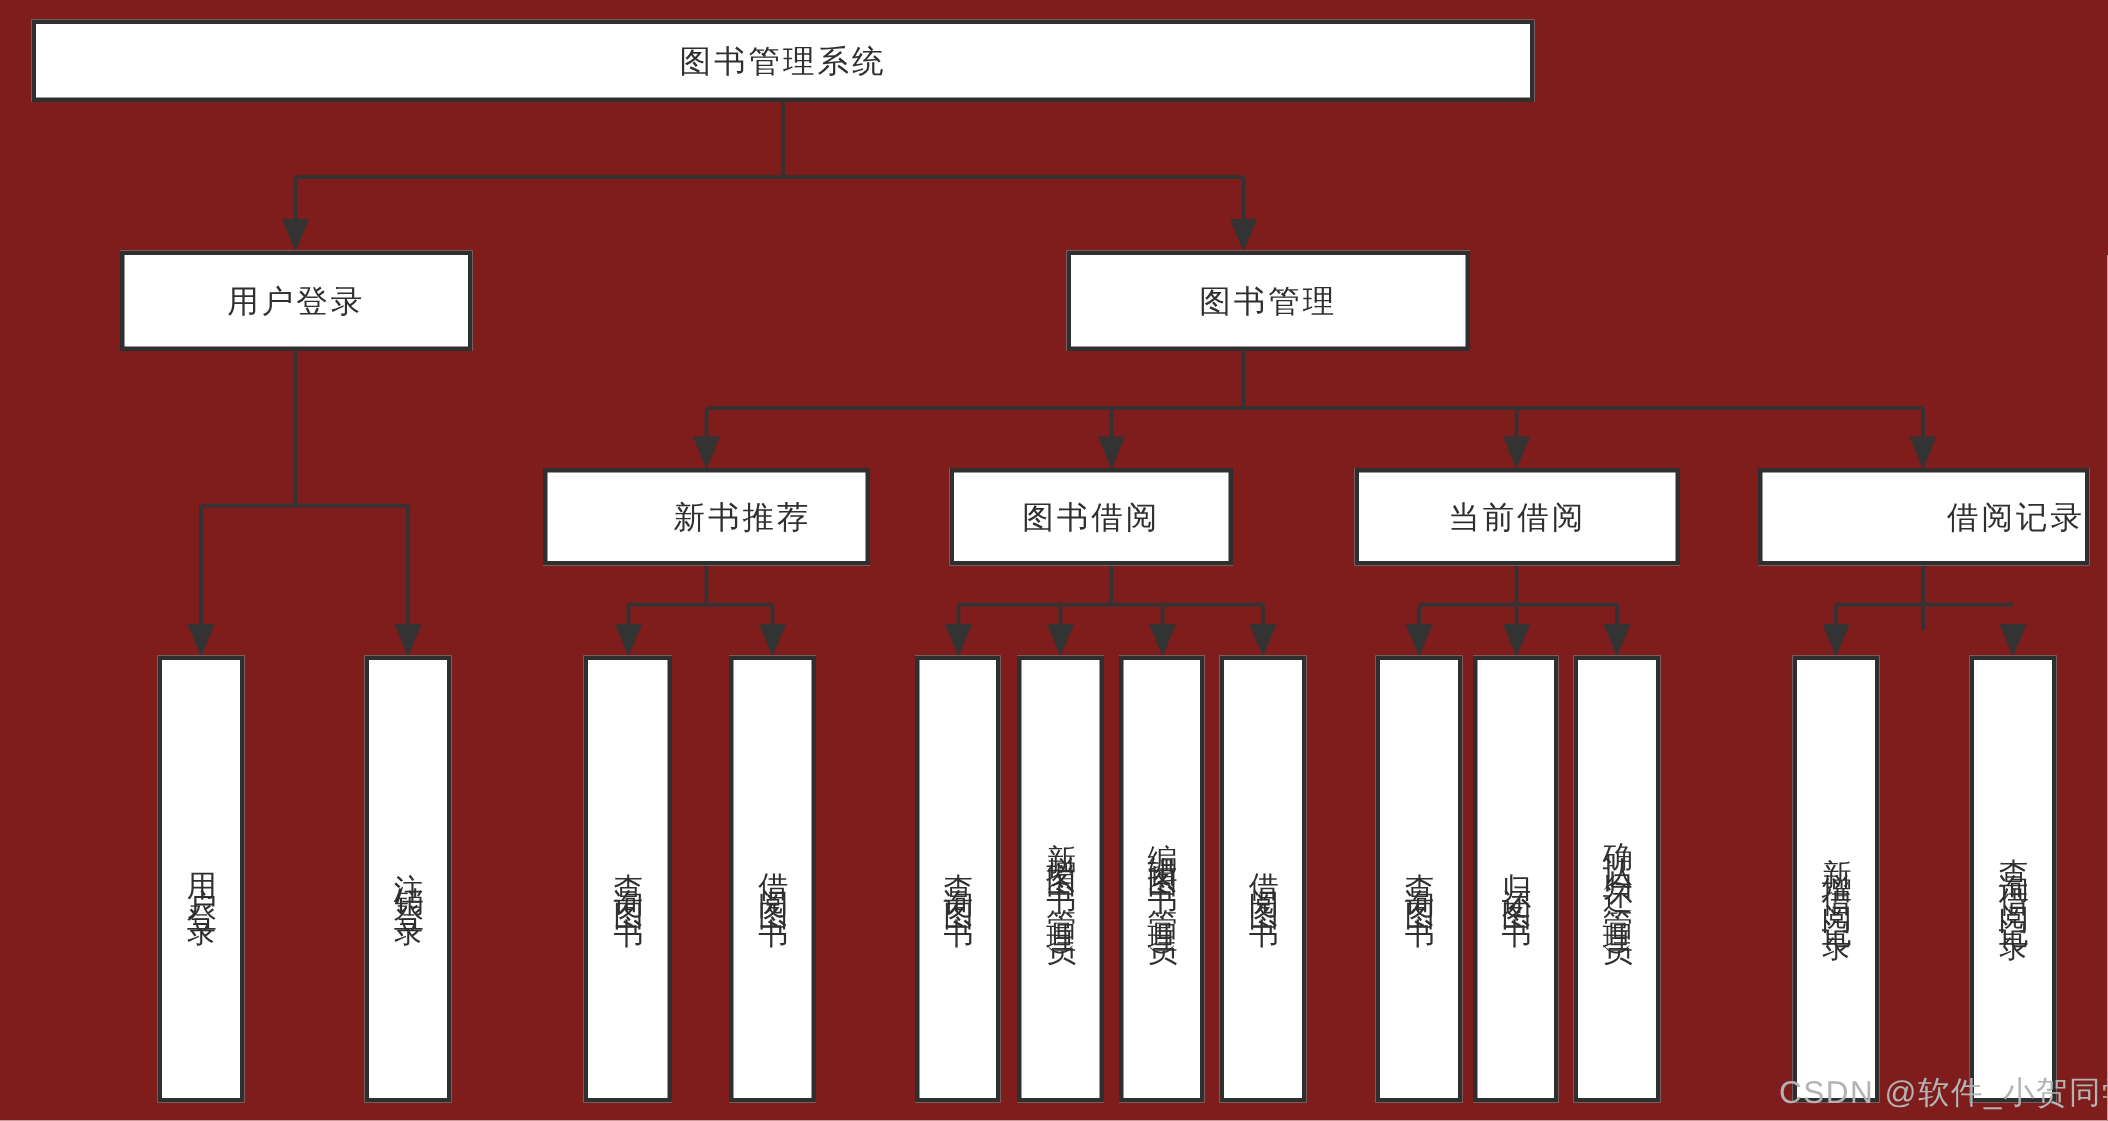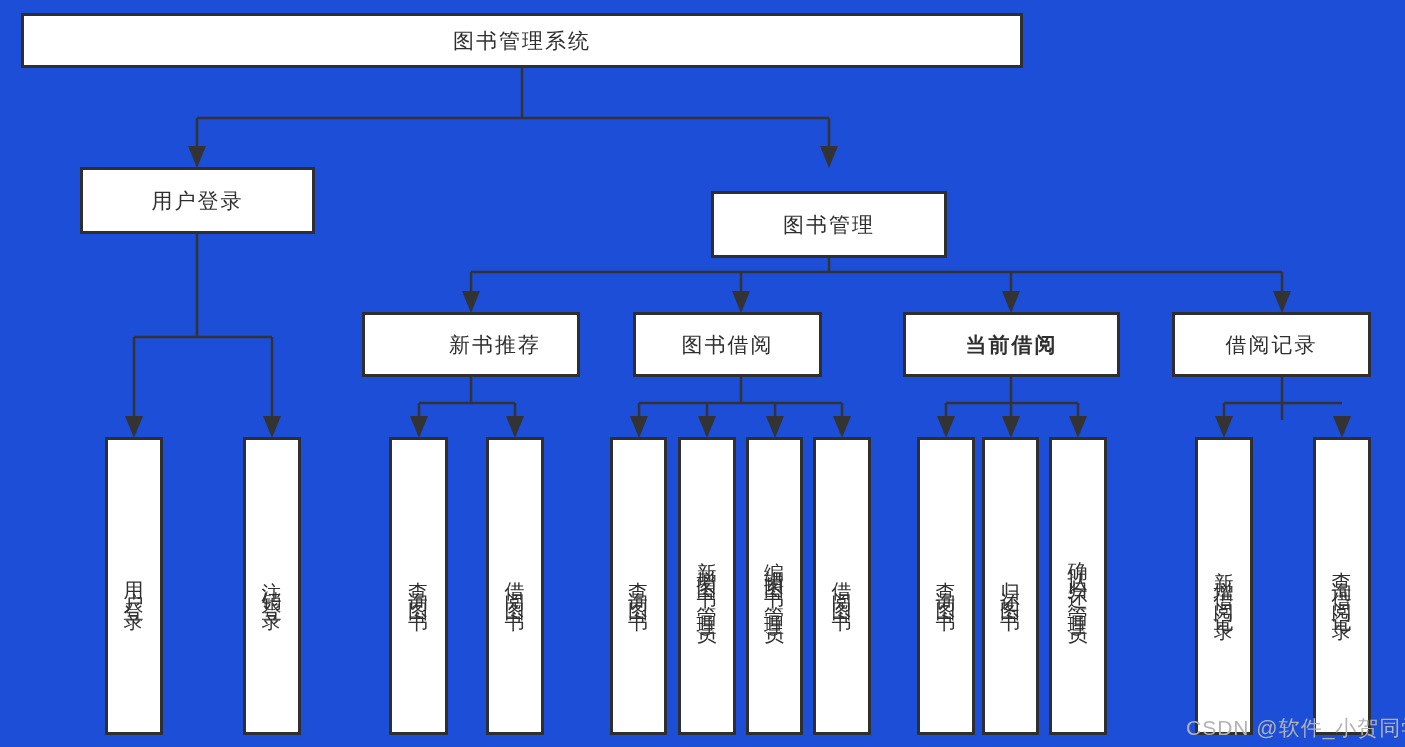--- a/index.html
+++ b/index.html
@@ -1,17 +1,17 @@
 <!DOCTYPE html>
 <html><head>
 <meta charset="utf-8">
 <style>
   html,body{margin:0;padding:0;background:#fff;}
   #canvas{
-    position:relative;width:1405px;height:747px;background:#1d4ed8;overflow:hidden;
+    position:relative;width:1405px;height:747px;background:#7f1d1d;overflow:hidden;
     font-family:"Liberation Sans",sans-serif;color:#2f2f2f;
   }
   #connectors{position:absolute;left:0;top:0;z-index:1;}
   .hbox{
     position:absolute;box-sizing:border-box;border:3px solid #2f2f2f;background:#fff;
     display:flex;align-items:center;justify-content:center;z-index:2;
   }
   .hbox span{font-size:21px;letter-spacing:2px;white-space:nowrap;}
   .vbox{
     position:absolute;box-sizing:border-box;border:3px solid #2f2f2f;background:#fff;
@@ -73,34 +73,34 @@
     </g>
   </svg>
 
   <div class="hbox" style="left:21px;top:13px;width:1002px;height:55px;">
     <span>图书管理系统</span>
   </div>
 
   <div class="hbox" style="left:80px;top:167px;width:235px;height:67px;">
     <span>用户登录</span>
   </div>
-  <div class="hbox" style="left:711px;top:167px;width:236px;height:67px;margin-top:24px;">
+  <div class="hbox" style="left:711px;top:167px;width:269px;height:67px;">
     <span>图书管理</span>
   </div>
 
   <div class="hbox" style="left:362px;top:312px;width:218px;height:65px;padding-left:48px;">
     <span>新书推荐</span>
   </div>
   <div class="hbox" style="left:633px;top:312px;width:189px;height:65px;">
     <span>图书借阅</span>
   </div>
-  <div class="hbox" style="left:903px;top:312px;width:217px;height:65px;font-weight:bold;">
+  <div class="hbox" style="left:903px;top:312px;width:217px;height:65px;">
     <span>当前借阅</span>
   </div>
-  <div class="hbox" style="left:1172px;top:312px;width:199px;height:65px;">
+  <div class="hbox" style="left:1172px;top:312px;width:221px;height:65px;justify-content:flex-end;">
     <span>借阅记录</span>
   </div>
 
   <div class="vbox" style="left:105px;width:58px;">
     <span>用户登录</span>
   </div>
   <div class="vbox" style="left:243px;width:58px;">
     <span>注销登录</span>
   </div>
 

